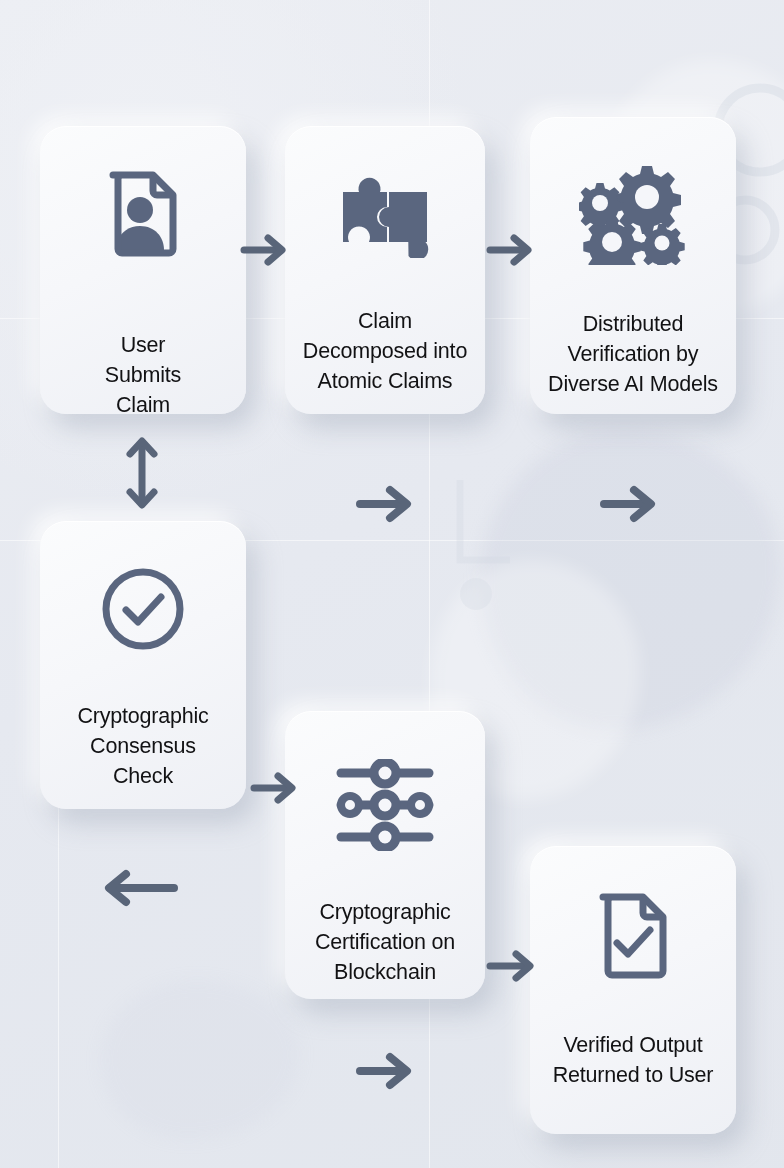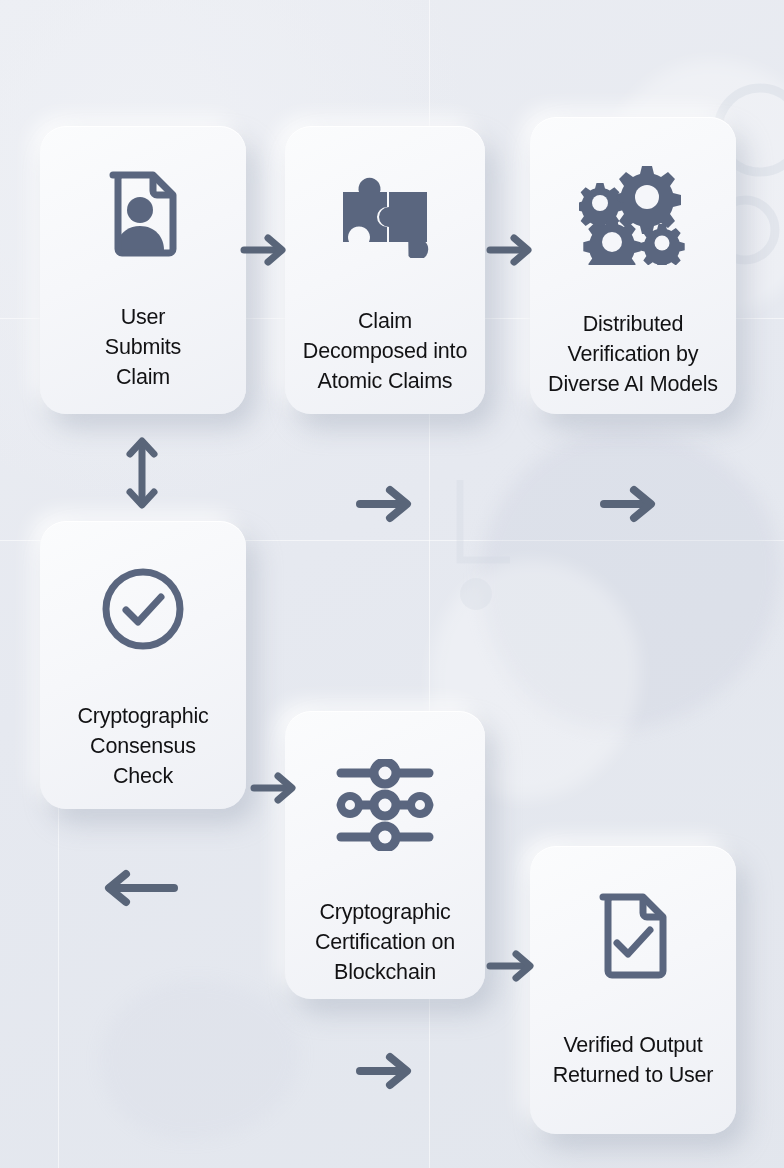--- a/index.html
+++ b/index.html
@@ -103,21 +103,21 @@
     <g fill="none" stroke="#ccd3de" stroke-width="9">
       <circle cx="70" cy="60" r="42"></circle>
       <circle cx="55" cy="160" r="30"></circle>
     </g>
   </svg>
   <svg class="wm-gear" style="left:440px; top:470px;" width="120" height="140" viewBox="0 0 120 140">
     <path d="M20 10 L20 90 L70 90" fill="none" stroke="#d2d8e2" stroke-width="7"></path>
     <circle cx="36" cy="124" r="16" fill="#d5dbe4"></circle>
   </svg>
 
-  <div class="card" style="left:40px; top:126px; width:206px; height:288px; padding-top:40px;">
+  <div class="card" style="left:40px; top:126px; width:206px; height:288px; padding-top:40px;gap:28px;">
     <div class="card-icon">
       <svg width="78" height="92" viewBox="0 0 78 92">
         <defs>
           <clipPath id="docClip1">
             <path d="M9 9 h40 l20 20 v54 a4 4 0 0 1 -4 4 h-47 a4 4 0 0 1 -4 -4 v-70 a4 4 0 0 1 4 -4 z"></path>
           </clipPath>
         </defs>
         <g clip-path="url(#docClip1)">
           <circle cx="36" cy="44" r="13" fill="#5a667f"></circle>
           <path d="M36 60 c-15 0 -24 11 -24 24 v12 h48 v-12 c0 -13 -9 -24 -24 -24 z" fill="#5a667f"></path>

